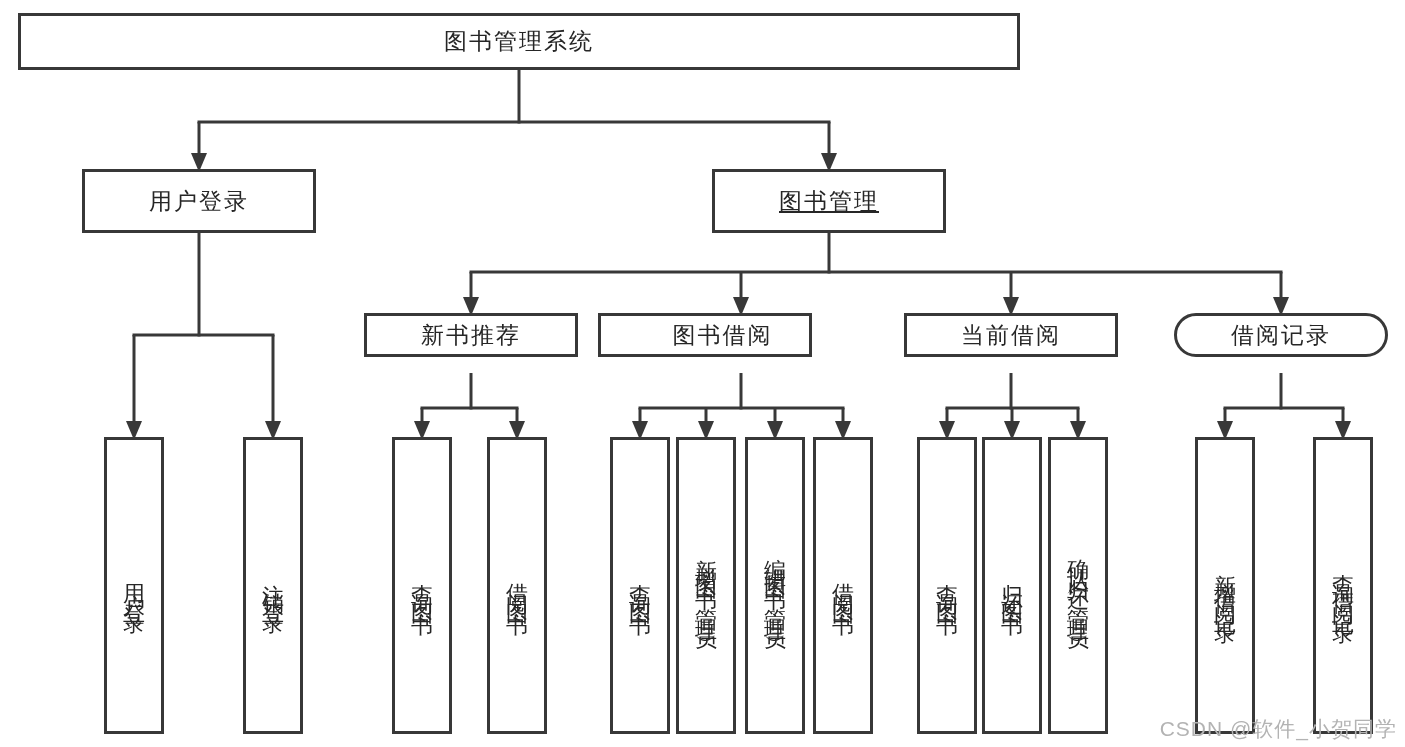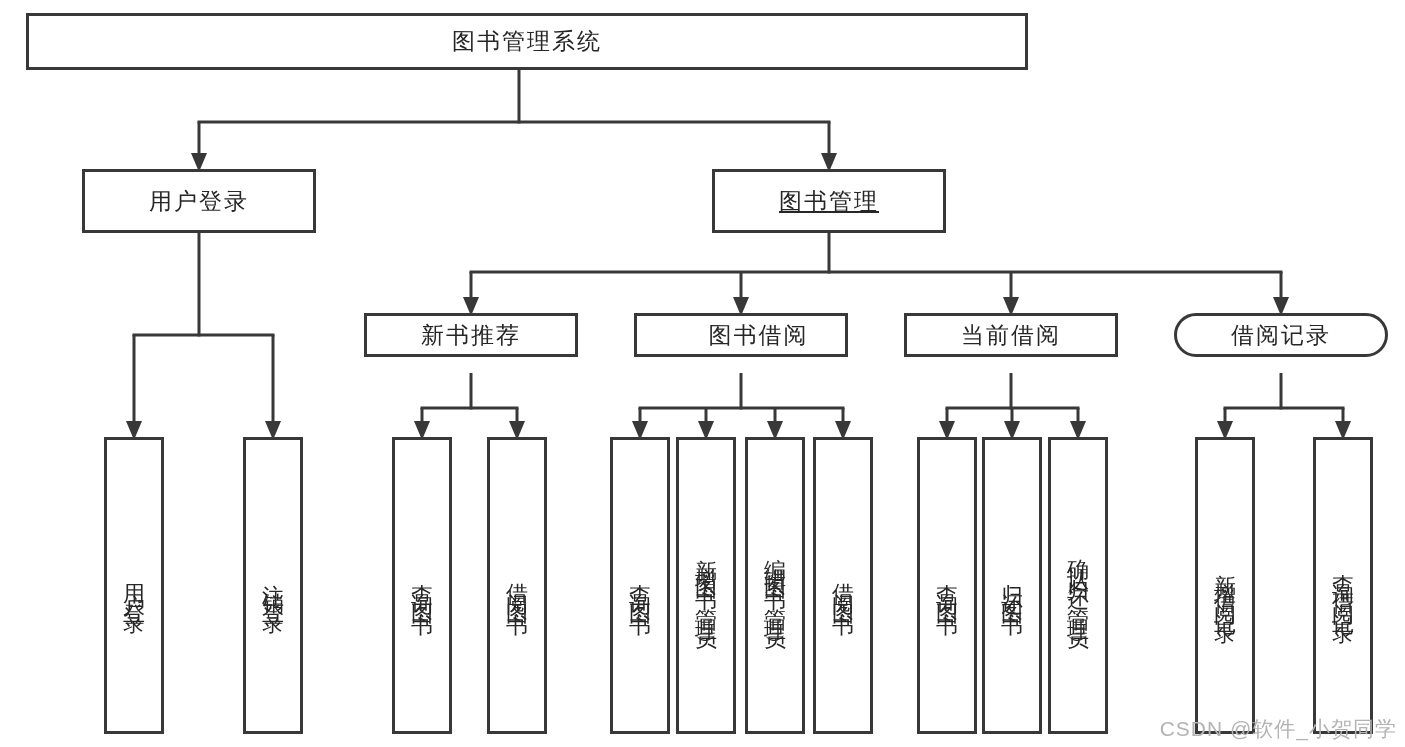--- a/index.html
+++ b/index.html
@@ -13,21 +13,21 @@
   .wires{position:absolute;left:0;top:0;width:1405px;height:747px;}
   .wires line{stroke:#383838;stroke-width:3;}
   .wires polygon{fill:#383838;stroke:none;}
   .box{
     position:absolute;box-sizing:border-box;
     border:3px solid #383838;background:#ffffff;
     display:flex;align-items:center;justify-content:center;
     color:#262626;
   }
   .hbox{font-size:23px;letter-spacing:2px;white-space:nowrap;}
-  .root{left:26px;top:13px;width:1002px;height:57px;}
+  .root{left:18px;top:13px;width:1002px;height:57px;}
   .lvl2{top:169px;width:234px;height:64px;}
   .mid{top:313px;width:214px;height:44px;}
   .leaf{top:437px;width:60px;height:297px;}
   .leaf span{
     writing-mode:vertical-rl;text-orientation:mixed;
     font-size:22px;letter-spacing:10px;line-height:1.1;
     white-space:nowrap;color:#262626;
   }
   .watermark{
     position:absolute;right:8px;bottom:4px;z-index:5;
@@ -109,21 +109,21 @@
   <div class="box lvl2 hbox" style="left:82px;">
     <span>用户登录</span>
   </div>
   <div class="box lvl2 hbox" style="left:712px;text-decoration:underline;">
     <span>图书管理</span>
   </div>
 
   <div class="box mid hbox" style="left:364px;">
     <span>新书推荐</span>
   </div>
-  <div class="box mid hbox" style="left:634px;padding-left:35px;">
+  <div class="box mid hbox" style="left:598px;padding-left:35px;">
     <span>图书借阅</span>
   </div>
   <div class="box mid hbox" style="left:904px;justify-content:center;">
     <span>当前借阅</span>
   </div>
   <div class="box mid hbox" style="left:1174px;border-radius:28px;">
     <span>借阅记录</span>
   </div>
 
   <div class="box leaf" style="left:104px;">

